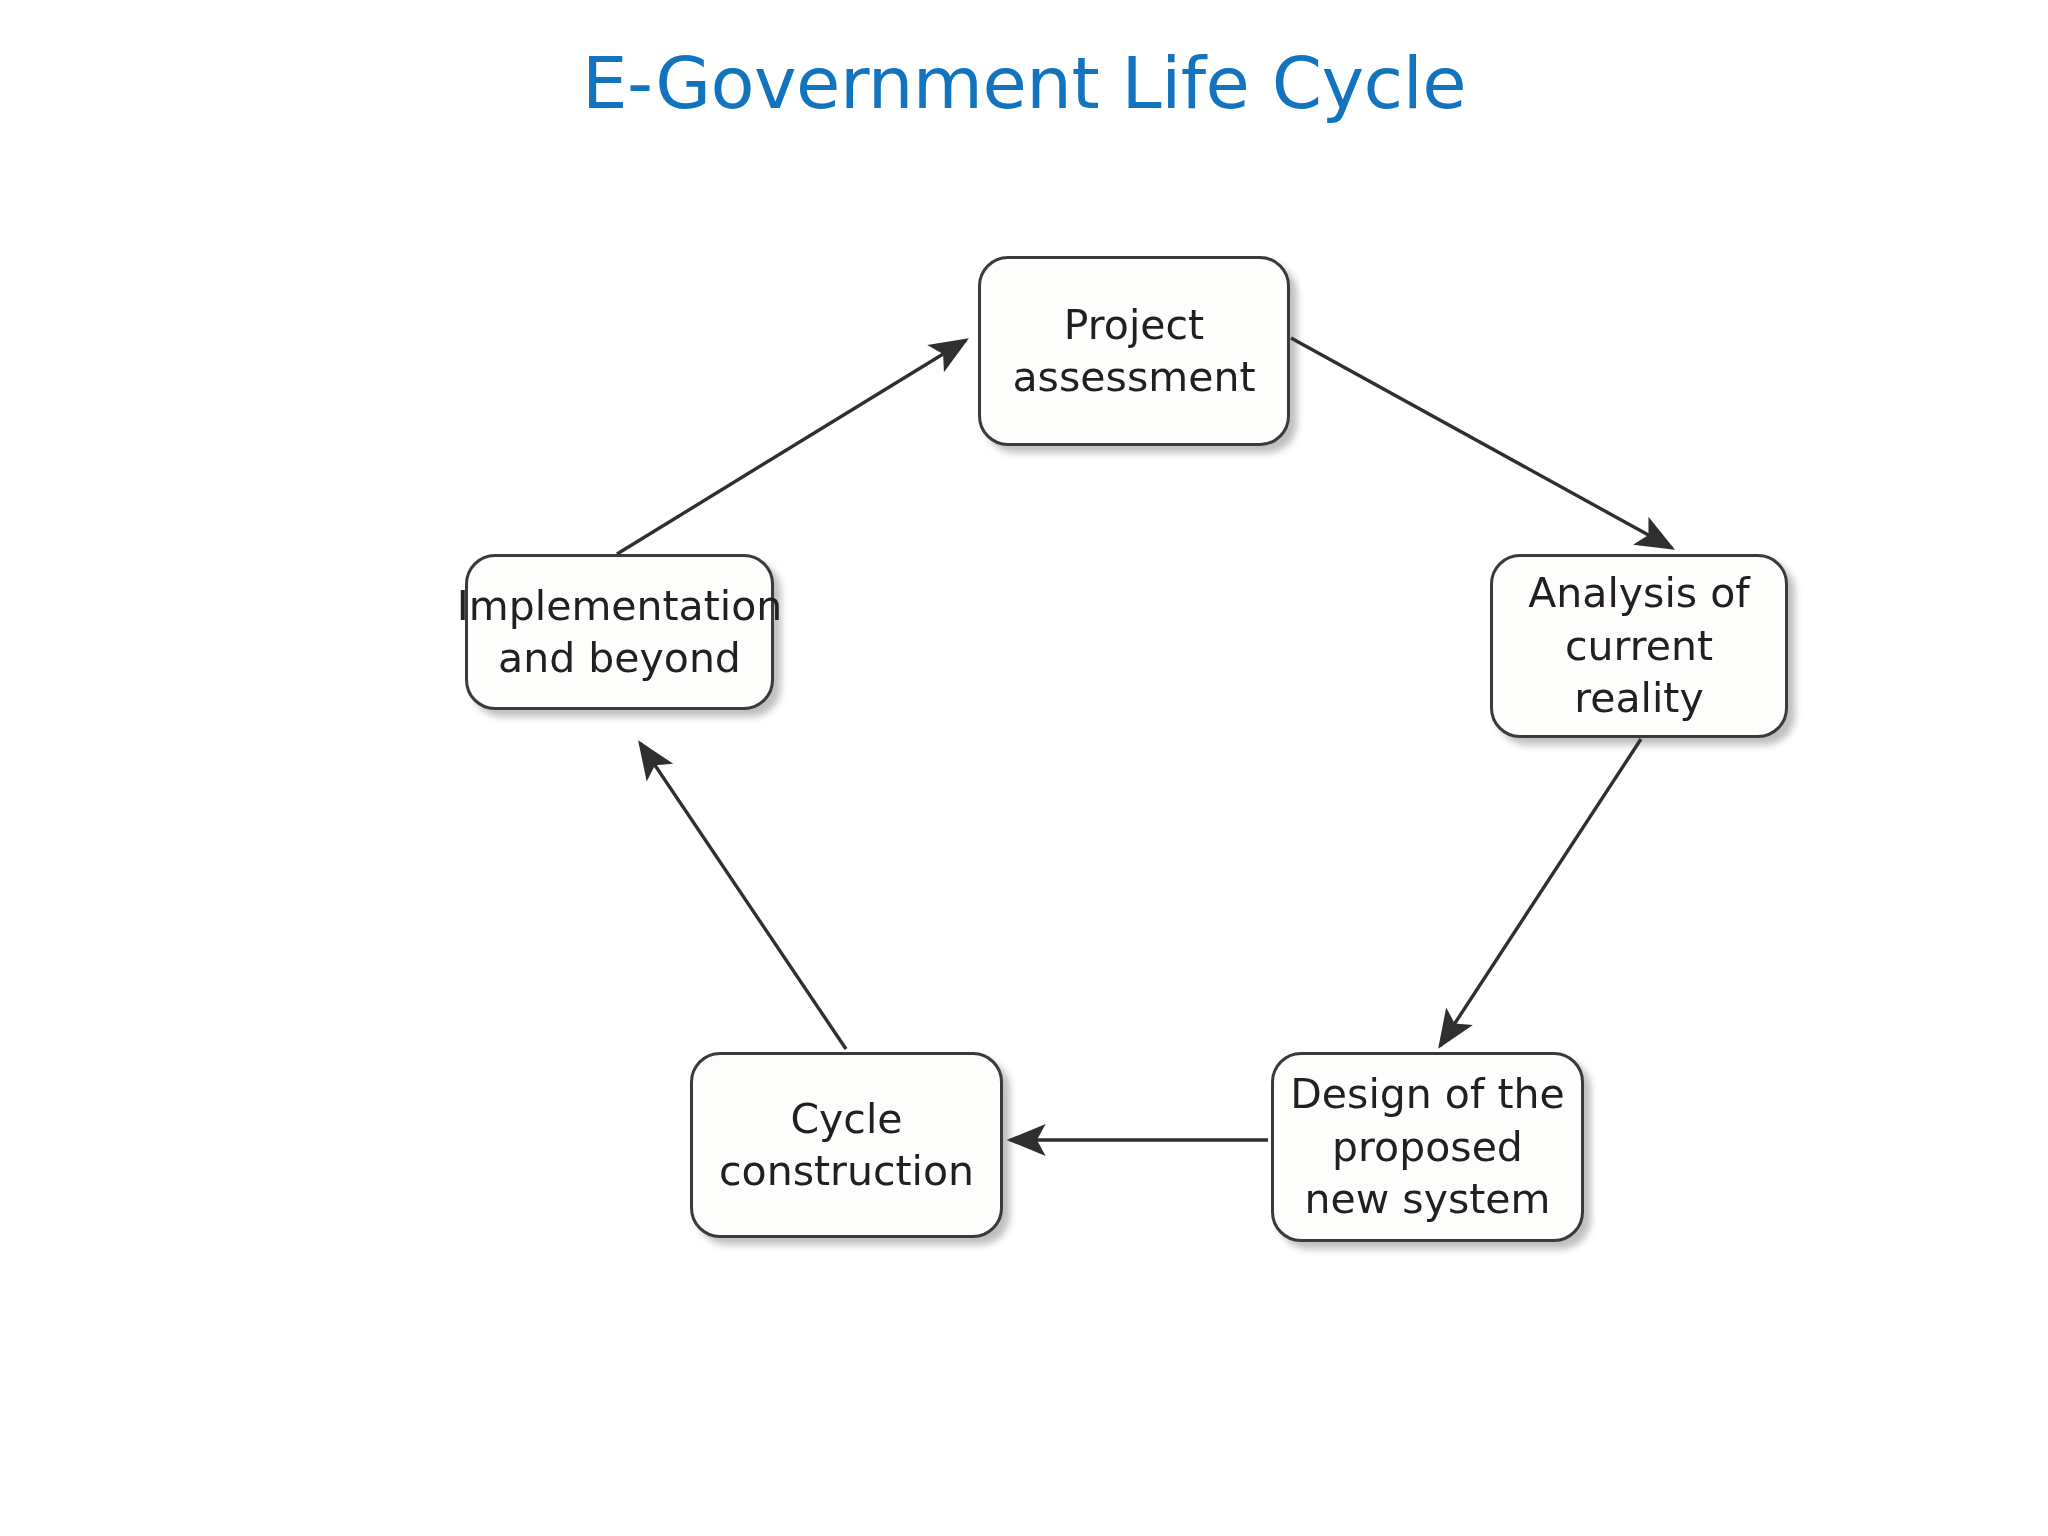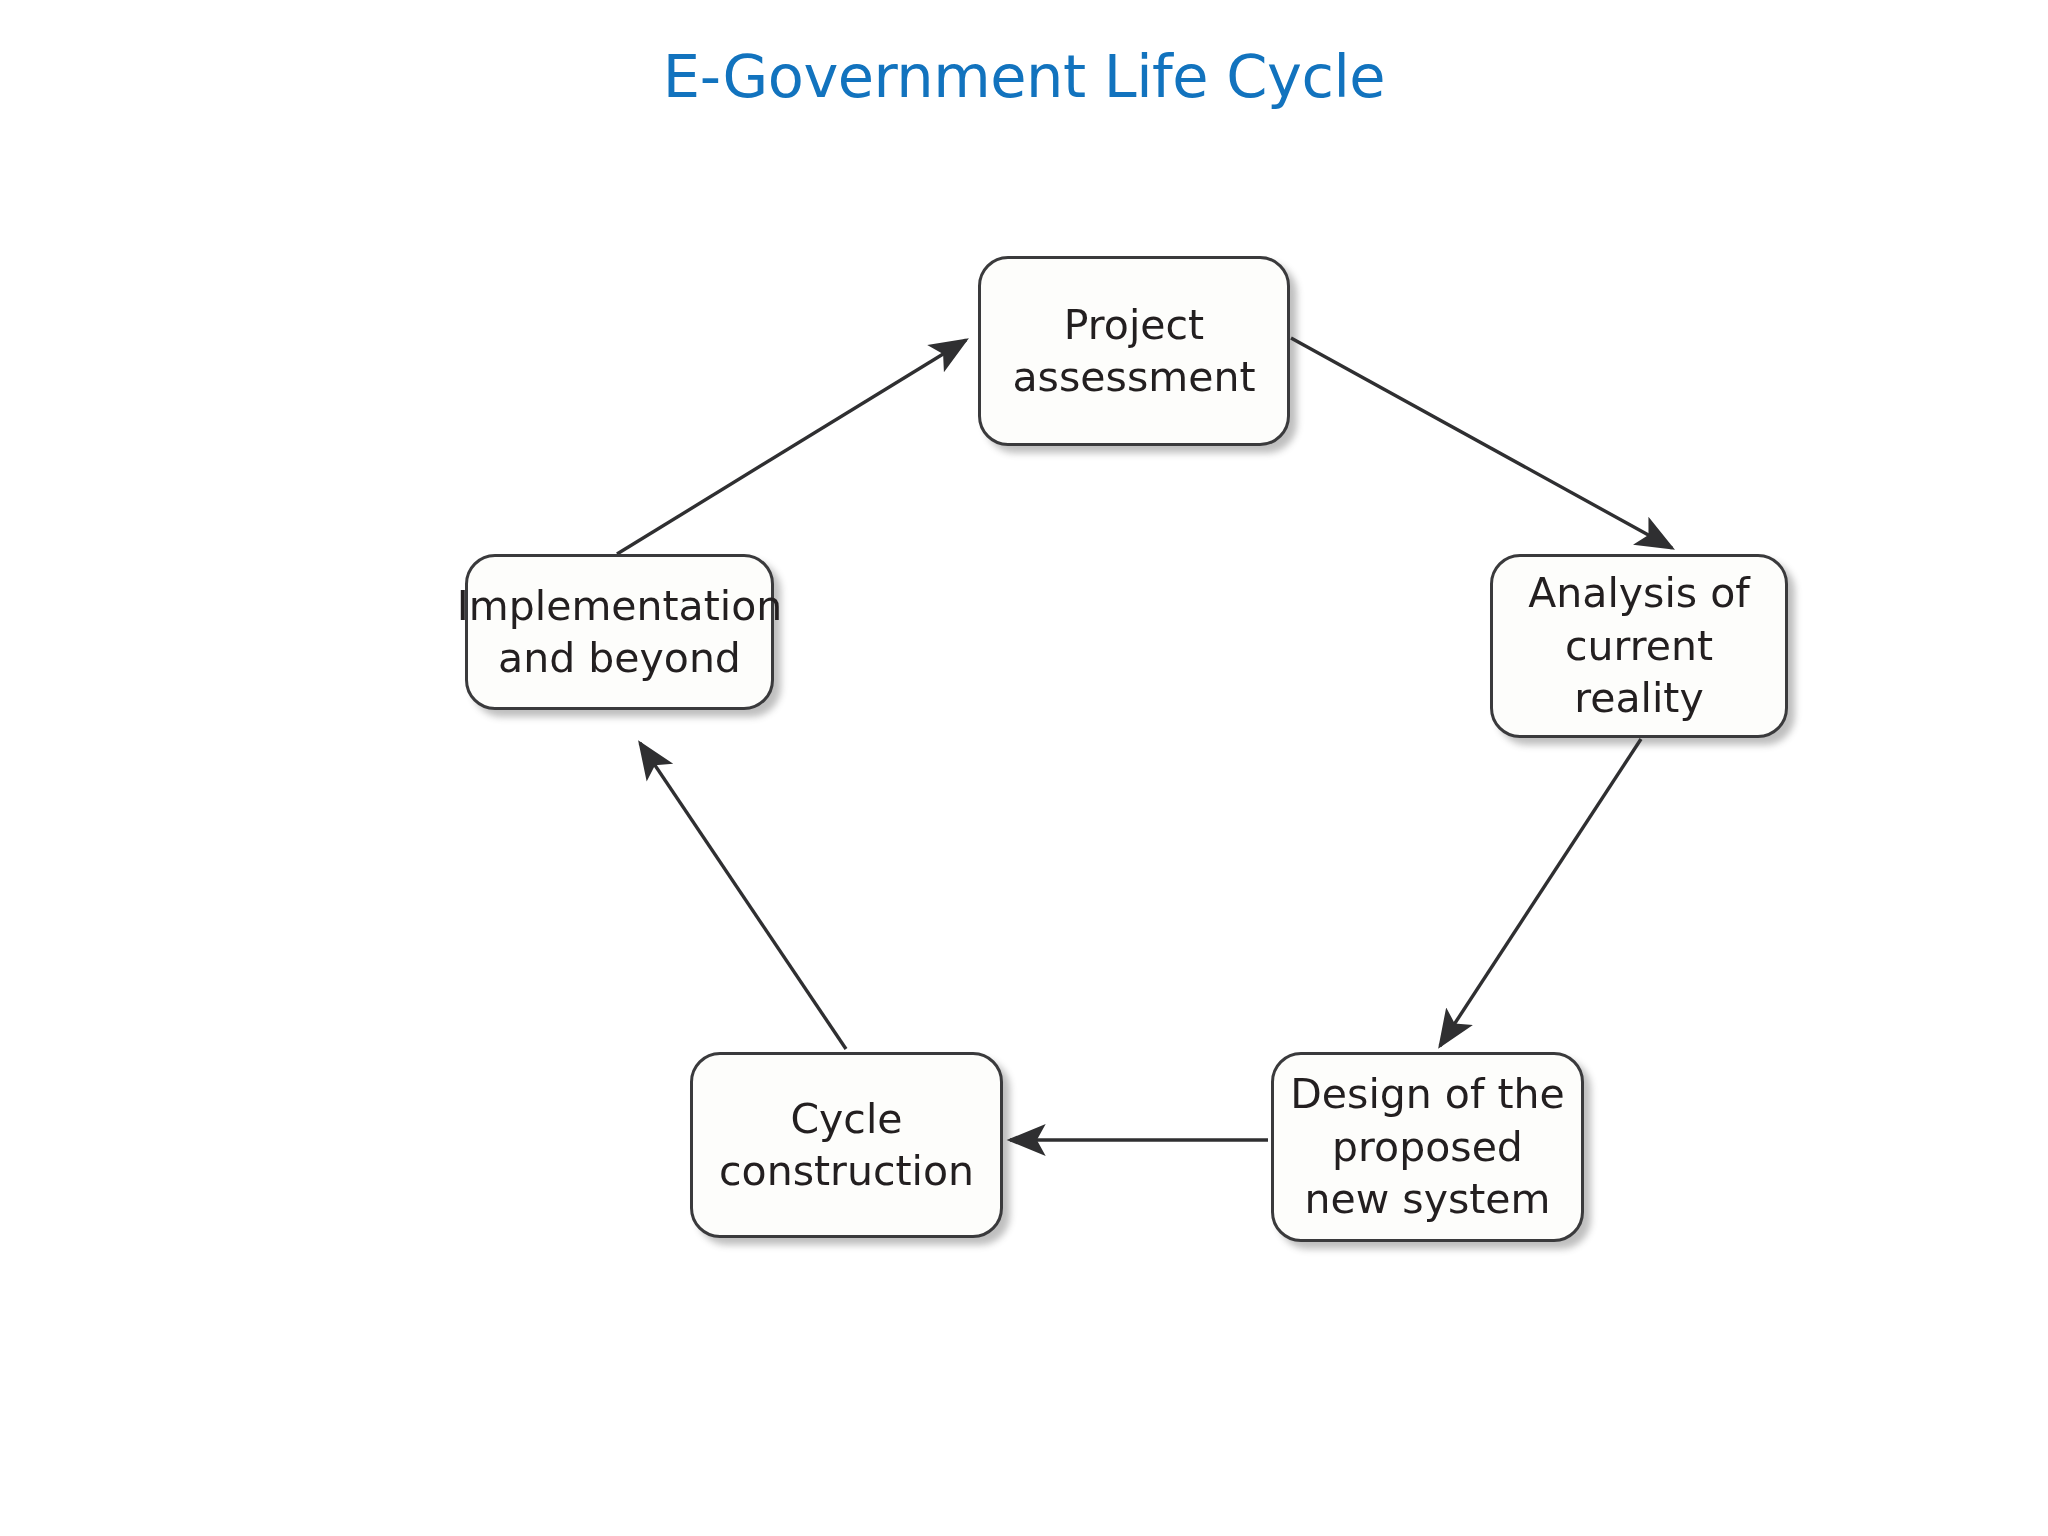--- a/index.html
+++ b/index.html
@@ -23,21 +23,21 @@
   }
 
   
   #title {
     position: absolute;
     left: 0;
     top: 46px;
     width: 2048px;
     text-align: center;
     color: #1273be;
-    font-size: 59px;
+    font-size: 72px;
     font-weight: 400;
     letter-spacing: -0.5px;
     line-height: 1.05;
     font-family: "DejaVu Sans", sans-serif;
     white-space: nowrap;
   }
 
   
   #diagram {
     position: absolute;

